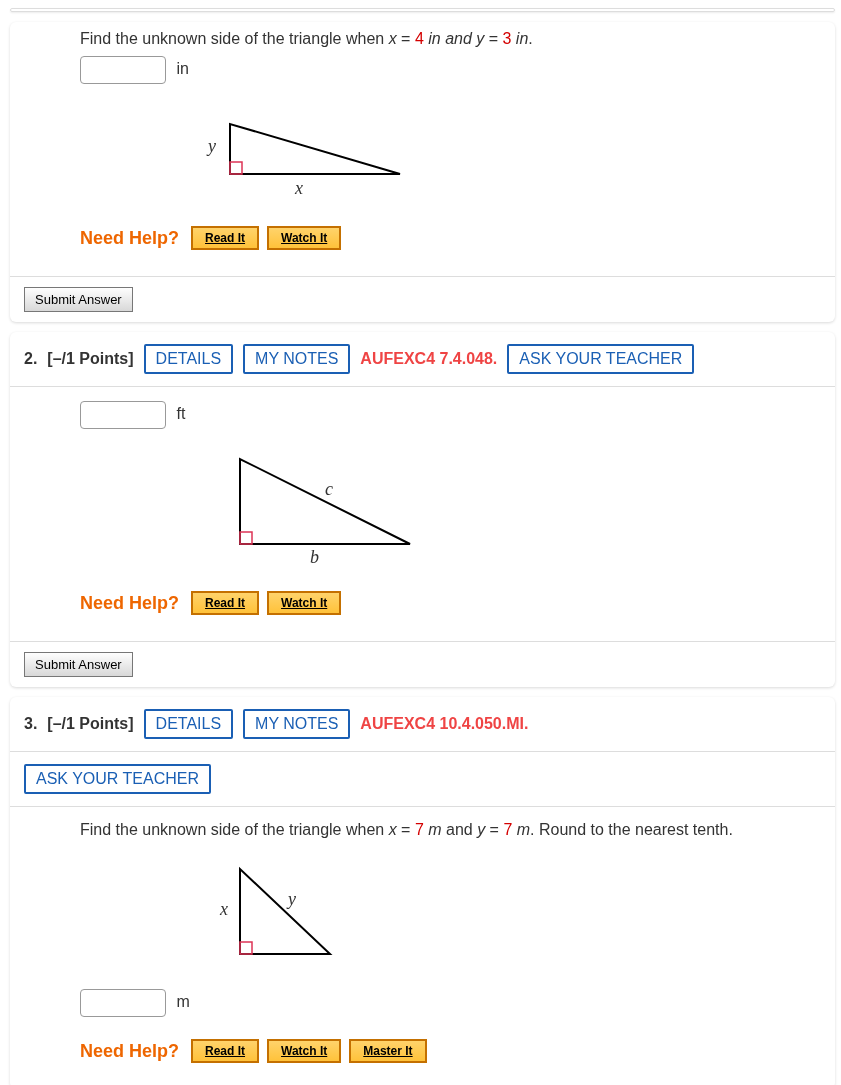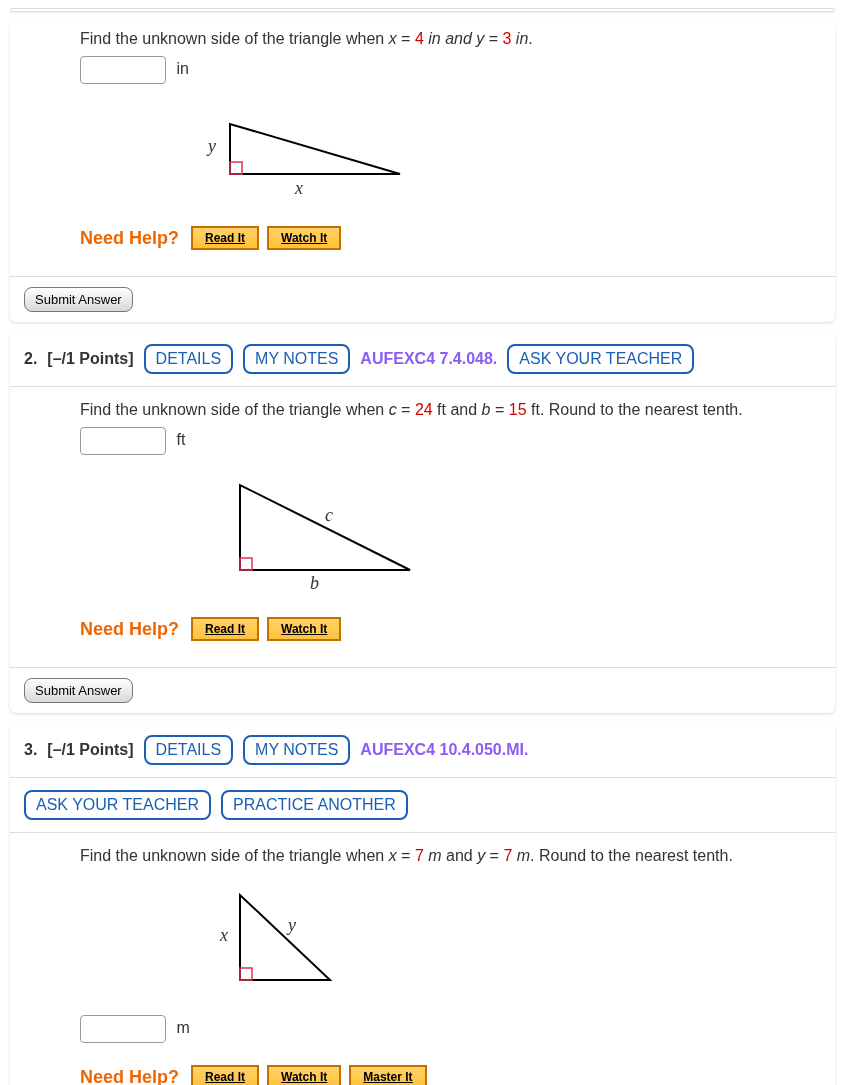--- a/index.html
+++ b/index.html
@@ -32,25 +32,25 @@
     color: #333;
   }
   .hdr-btn {
     border: 2px solid #1a5fb4;
     color: #1a5fb4;
     background: #fff;
     padding: 4px 10px;
     font-size: 16px;
     font-weight: normal;
     cursor: pointer;
-    border-radius: 8px;
+    border-radius: 2px;
   }
   .hdr-ref {
     font-weight: bold;
-    color: #8b5cf6;
+    color: #ef4444;
   }
   .q-body {
     padding: 14px 18px 16px 70px;
   }
   .q-body.first {
     padding-top: 8px;
   }
   .prompt-line {
     margin-bottom: 8px;
   }
@@ -94,21 +94,21 @@
     cursor: pointer;
     text-decoration: underline;
   }
   .submit-row {
     padding: 10px 14px;
     border-top: 1px solid #ddd;
   }
   .submit-btn {
     border: 1px solid #777;
     background: linear-gradient(#fefefe, #d8d8d8);
-    border-radius: 8px;
+    border-radius: 0;
     font-size: 13px;
     padding: 4px 10px;
     cursor: pointer;
   }
   .top-divider {
     border: 1px solid #ddd;
     border-radius: 6px;
     margin: 0 6px 8px 10px;
     height:4px;
     box-shadow: 0 1px 2px rgba(0,0,0,0.08);
@@ -166,24 +166,20 @@
 <div class="outer-card">
   <div class="q-header">
     <span class="q-num">2.</span>
     <span class="q-points">[–/1 Points]</span>
     <button class="hdr-btn">DETAILS</button>
     <button class="hdr-btn">MY NOTES</button>
     <span class="hdr-ref">AUFEXC4 7.4.048.</span>
     <button class="hdr-btn">ASK YOUR TEACHER</button>
   </div>
   <div class="q-body">
-    <div class="prompt-line">
-      <span>Find the unknown side of the triangle when </span>
-      <span class="var">c</span><span> = </span><span class="val">24</span><span> ft </span><span>and </span><span class="var">b</span><span> = </span><span class="val">15</span><span> ft</span><span>.  Round to the nearest tenth.</span>
-    </div>
     <div>
       <input class="answer-input" type="text" style="">
       <span class="unit">ft</span>
     </div>
 
     <div class="figure" style="width:210px;height:120px">
       <svg class="tri" width="210" height="120" viewBox="0 0 210 120">
         <polygon points="30,10 30,95 200,95" fill="none" stroke="#000" stroke-width="2"></polygon>
         <rect x="30" y="83" width="12" height="12" class="ra"></rect>
       </svg>
@@ -205,21 +201,20 @@
 <div class="outer-card">
   <div class="q-header">
     <span class="q-num">3.</span>
     <span class="q-points">[–/1 Points]</span>
     <button class="hdr-btn">DETAILS</button>
     <button class="hdr-btn">MY NOTES</button>
     <span class="hdr-ref">AUFEXC4 10.4.050.MI.</span>
   </div>
   <div class="q-header" style="border-bottom:1px solid #ddd;">
     <button class="hdr-btn">ASK YOUR TEACHER</button>
-    <button class="hdr-btn">PRACTICE ANOTHER</button>
   </div>
   <div class="q-body">
     <div class="prompt-line">
       <span>Find the unknown side of the triangle when </span>
       <span class="var">x</span><span> = </span><span class="val">7</span><span class="var"> m </span><span>and </span><span class="var">y</span><span> = </span><span class="val">7</span><span class="var"> m</span><span>. Round to the nearest tenth.</span>
     </div>
 
     <div class="figure" style="width:140px;height:110px;margin-left:130px;">
       <svg class="tri" width="140" height="110" viewBox="0 0 140 110">
         <polygon points="30,10 30,95 120,95" fill="none" stroke="#000" stroke-width="2"></polygon>

